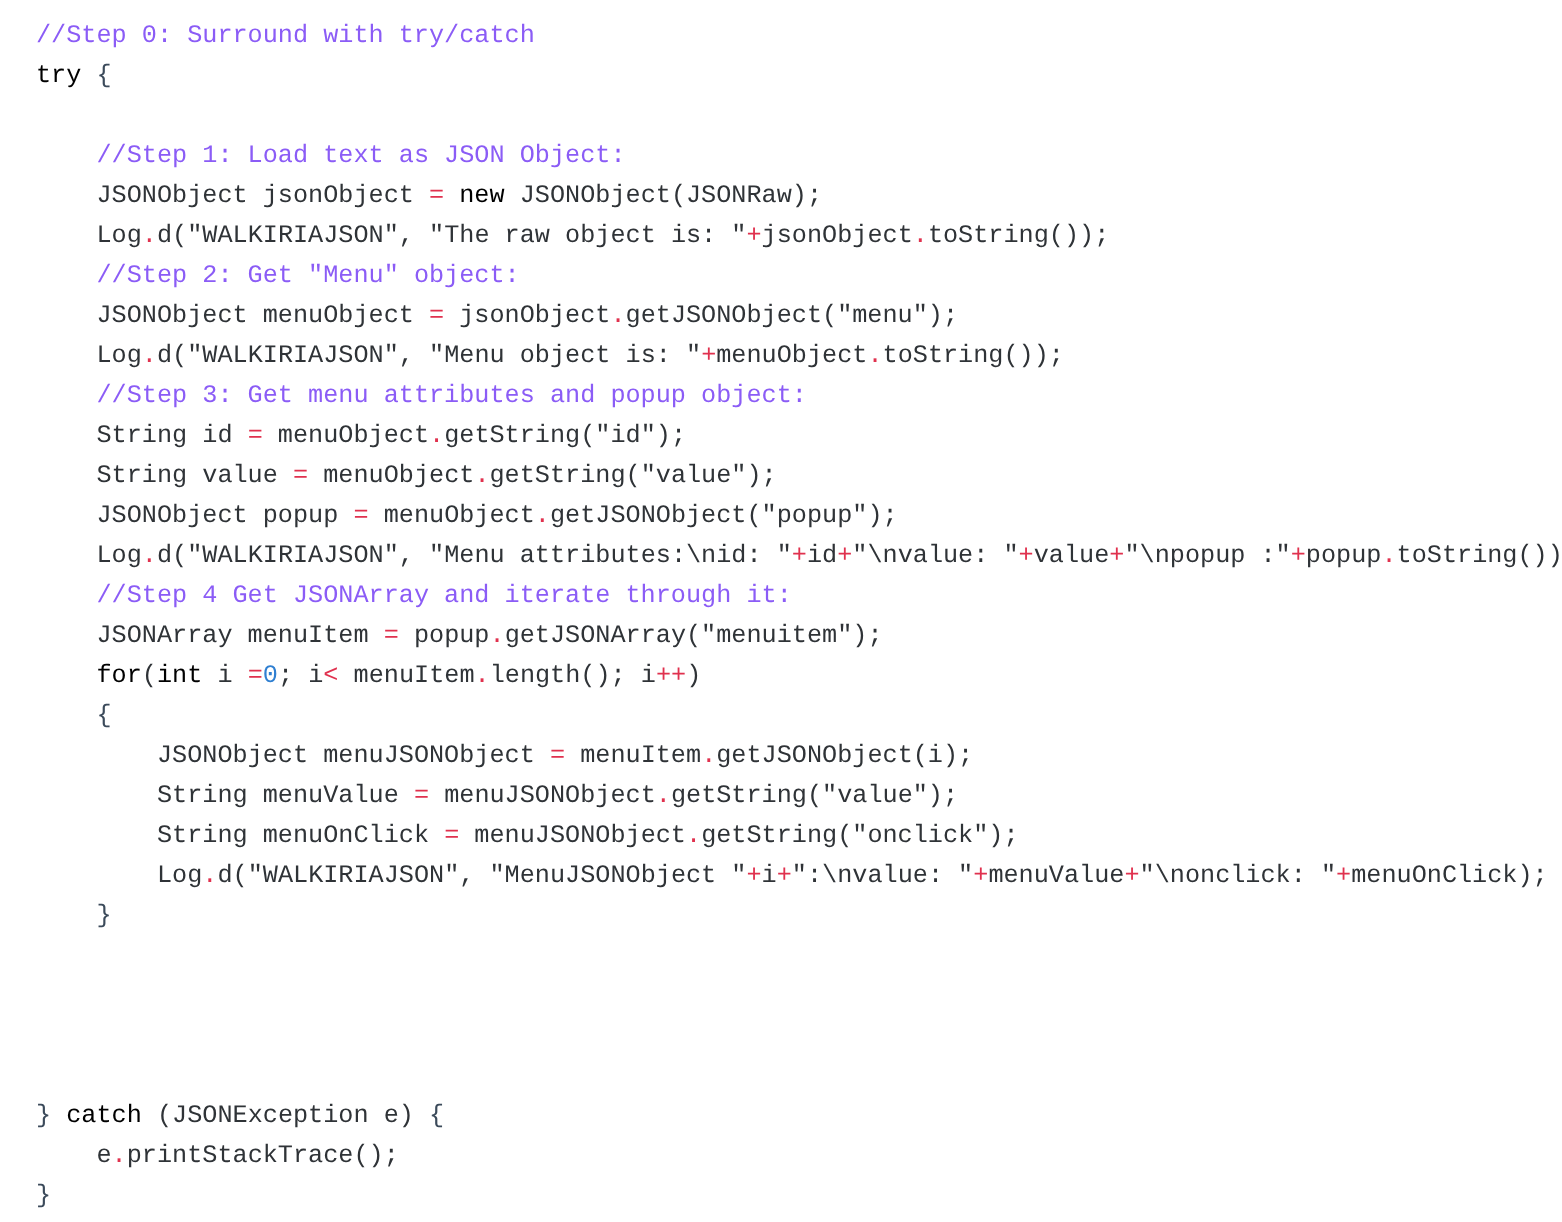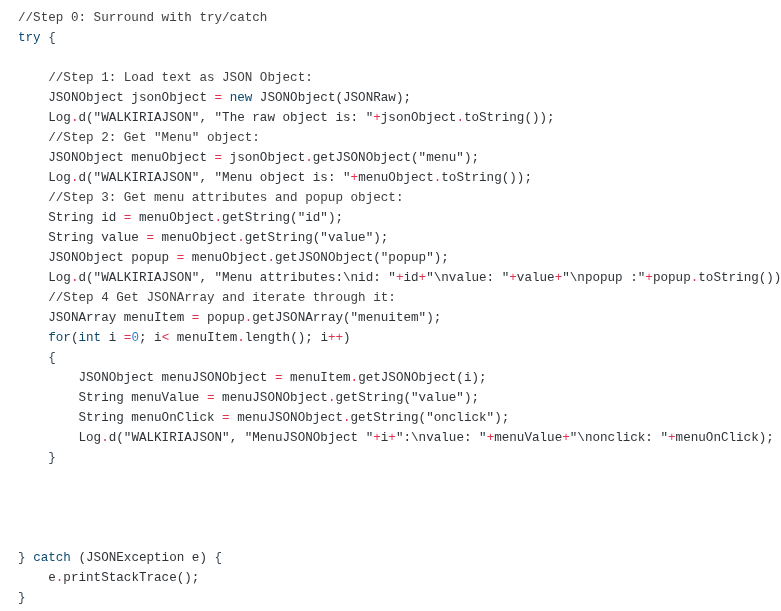--- a/index.html
+++ b/index.html
@@ -7,22 +7,22 @@
   .code {
     position: relative;
     padding: 8px 0 0 18px;
     font-family: "Liberation Mono", "DejaVu Sans Mono", monospace;
     font-size: 12.6px;
     line-height: 20px;
     color: #2f3337;
     white-space: pre;
   }
   .line { height: 20px; }
-  .t-comment { color: #404040; }
-  .t-kw { color: #0c4a6e; }
+  .t-comment { color: #8b5cf6; }
+  .t-kw { color: #000000; }
   .t-op { color: #e0314e; }
   .t-num { color: #2f7fd1; }
   .t-brace { color: #3b4a5a; }
   .t-plain { color: #2f3337; }
 </style>
 </head>
 <body>
 
 <div class="code" id="code-root"><div class="line"><span class="t-comment">//Step 0: Surround with try/catch</span></div><div class="line"><span class="t-kw">try</span><span class="t-plain"> </span><span class="t-brace">{</span></div><div class="line"></div><div class="line"><span>    </span><span class="t-comment">//Step 1: Load text as JSON Object:</span></div><div class="line"><span>    </span><span class="t-plain">JSONObject jsonObject </span><span class="t-op">=</span><span class="t-plain"> </span><span class="t-kw">new</span><span class="t-plain"> JSONObject(JSONRaw);</span></div><div class="line"><span>    </span><span class="t-plain">Log</span><span class="t-op">.</span><span class="t-plain">d("WALKIRIAJSON", "The raw object is: "</span><span class="t-op">+</span><span class="t-plain">jsonObject</span><span class="t-op">.</span><span class="t-plain">toString());</span></div><div class="line"><span>    </span><span class="t-comment">//Step 2: Get "Menu" object:</span></div><div class="line"><span>    </span><span class="t-plain">JSONObject menuObject </span><span class="t-op">=</span><span class="t-plain"> jsonObject</span><span class="t-op">.</span><span class="t-plain">getJSONObject("menu");</span></div><div class="line"><span>    </span><span class="t-plain">Log</span><span class="t-op">.</span><span class="t-plain">d("WALKIRIAJSON", "Menu object is: "</span><span class="t-op">+</span><span class="t-plain">menuObject</span><span class="t-op">.</span><span class="t-plain">toString());</span></div><div class="line"><span>    </span><span class="t-comment">//Step 3: Get menu attributes and popup object:</span></div><div class="line"><span>    </span><span class="t-plain">String id </span><span class="t-op">=</span><span class="t-plain"> menuObject</span><span class="t-op">.</span><span class="t-plain">getString("id");</span></div><div class="line"><span>    </span><span class="t-plain">String value </span><span class="t-op">=</span><span class="t-plain"> menuObject</span><span class="t-op">.</span><span class="t-plain">getString("value");</span></div><div class="line"><span>    </span><span class="t-plain">JSONObject popup </span><span class="t-op">=</span><span class="t-plain"> menuObject</span><span class="t-op">.</span><span class="t-plain">getJSONObject("popup");</span></div><div class="line"><span>    </span><span class="t-plain">Log</span><span class="t-op">.</span><span class="t-plain">d("WALKIRIAJSON", "Menu attributes:\nid: "</span><span class="t-op">+</span><span class="t-plain">id</span><span class="t-op">+</span><span class="t-plain">"\nvalue: "</span><span class="t-op">+</span><span class="t-plain">value</span><span class="t-op">+</span><span class="t-plain">"\npopup :"</span><span class="t-op">+</span><span class="t-plain">popup</span><span class="t-op">.</span><span class="t-plain">toString());</span></div><div class="line"><span>    </span><span class="t-comment">//Step 4 Get JSONArray and iterate through it:</span></div><div class="line"><span>    </span><span class="t-plain">JSONArray menuItem </span><span class="t-op">=</span><span class="t-plain"> popup</span><span class="t-op">.</span><span class="t-plain">getJSONArray("menuitem");</span></div><div class="line"><span>    </span><span class="t-kw">for</span><span class="t-plain">(</span><span class="t-kw">int</span><span class="t-plain"> i </span><span class="t-op">=</span><span class="t-num">0</span><span class="t-plain">; i</span><span class="t-op">&lt;</span><span class="t-plain"> menuItem</span><span class="t-op">.</span><span class="t-plain">length(); i</span><span class="t-op">++</span><span class="t-plain">)</span></div><div class="line"><span>    </span><span class="t-brace">{</span></div><div class="line"><span>        </span><span class="t-plain">JSONObject menuJSONObject </span><span class="t-op">=</span><span class="t-plain"> menuItem</span><span class="t-op">.</span><span class="t-plain">getJSONObject(i);</span></div><div class="line"><span>        </span><span class="t-plain">String menuValue </span><span class="t-op">=</span><span class="t-plain"> menuJSONObject</span><span class="t-op">.</span><span class="t-plain">getString("value");</span></div><div class="line"><span>        </span><span class="t-plain">String menuOnClick </span><span class="t-op">=</span><span class="t-plain"> menuJSONObject</span><span class="t-op">.</span><span class="t-plain">getString("onclick");</span></div><div class="line"><span>        </span><span class="t-plain">Log</span><span class="t-op">.</span><span class="t-plain">d("WALKIRIAJSON", "MenuJSONObject "</span><span class="t-op">+</span><span class="t-plain">i</span><span class="t-op">+</span><span class="t-plain">":\nvalue: "</span><span class="t-op">+</span><span class="t-plain">menuValue</span><span class="t-op">+</span><span class="t-plain">"\nonclick: "</span><span class="t-op">+</span><span class="t-plain">menuOnClick);</span></div><div class="line"><span>    </span><span class="t-brace">}</span></div><div class="line"></div><div class="line"></div><div class="line"></div><div class="line"></div><div class="line"><span class="t-brace">}</span><span class="t-plain"> </span><span class="t-kw">catch</span><span class="t-plain"> (JSONException e) </span><span class="t-brace">{</span></div><div class="line"><span>    </span><span class="t-plain">e</span><span class="t-op">.</span><span class="t-plain">printStackTrace();</span></div><div class="line"><span class="t-brace">}</span></div></div>
 

